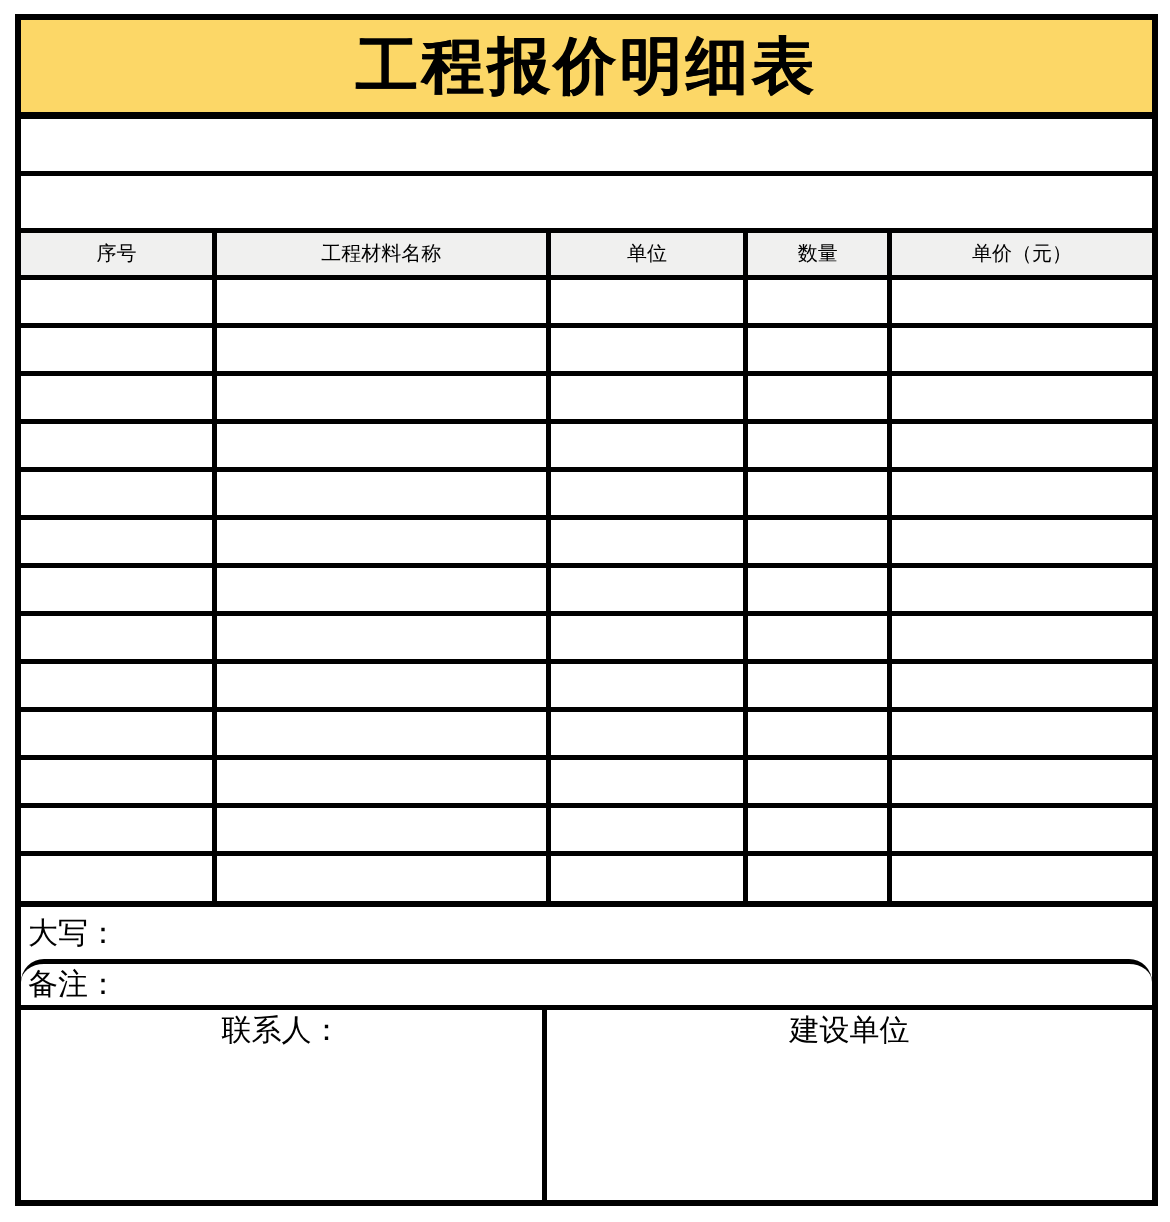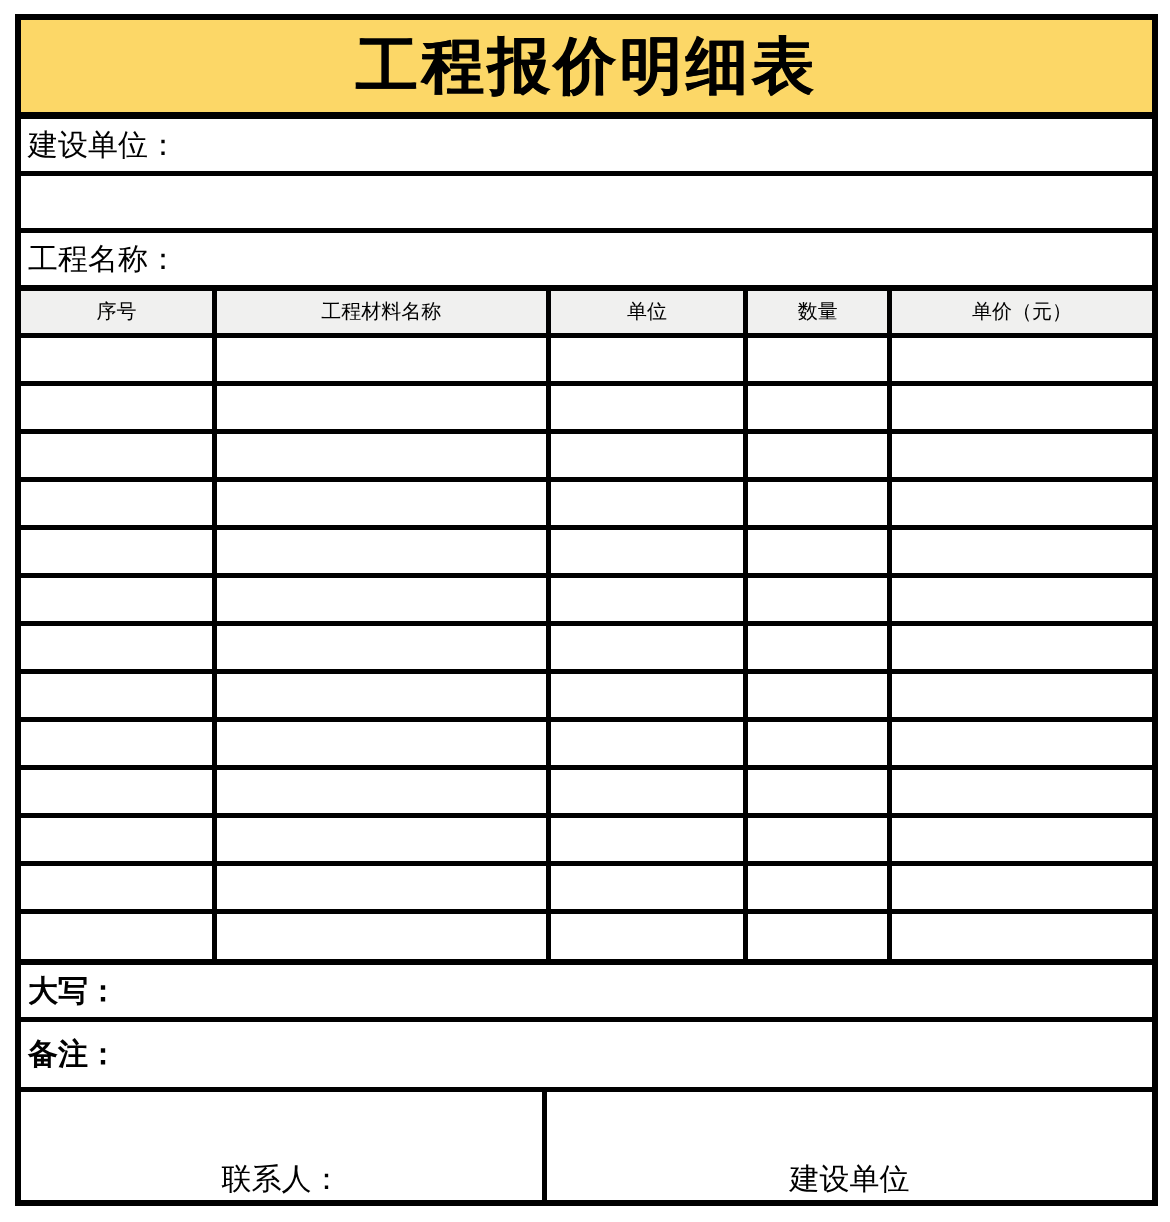--- a/index.html
+++ b/index.html
@@ -82,61 +82,55 @@
   .c2 { width: 17.5%; }
   .c3 { width: 12.7%; }
   .c4 { width: 23.2%; }
   
   .amount-row, .remarks-row {
     flex: none;
     display: flex;
     align-items: center;
     padding-left: 7px;
     font-size: 30px;
-    font-weight: bold;
   }
   .amount-row { height: 58px; border-top: 6px solid var(--line); }
-  .remarks-row { height: 70px; border-top: 5px solid var(--line); }
+  .remarks-row { height: 46px; border-top: 5px solid var(--line); border-radius: 23px; }
   .contact-row {
     flex: 1;
     min-height: 42px;
     border-top: 5px solid var(--line);
     display: flex;
   }
   .contact-cell {
     display: flex;
-    align-items: flex-end;
+    align-items: flex-start;
     justify-content: center;
     font-size: 30px;
   }
   .contact-cell.left { width: 46.5%; border-right: 5px solid var(--line); }
   .contact-cell.right { flex: 1; }
 </style>
 </head>
 <body>
 
 <div class="sheet">
 
   <div class="banner">
     <div class="title">工程报价明细表</div>
   </div>
 
   <div class="info-row">
-    <span>建设单位：</span>
     <span class="info-value"></span>
   </div>
 
   <div class="info-row">
     <span class="info-value"></span>
   </div>
 
-  <div class="info-row last">
-    <span>工程名称：</span>
-    <span class="info-value"></span>
-  </div>
 
   <table class="main">
     <thead>
       <tr>
           <th class="c0">序号</th>
           <th class="c1">工程材料名称</th>
           <th class="c2">单位</th>
           <th class="c3">数量</th>
           <th class="c4">单价（元）</th>
         </tr>

